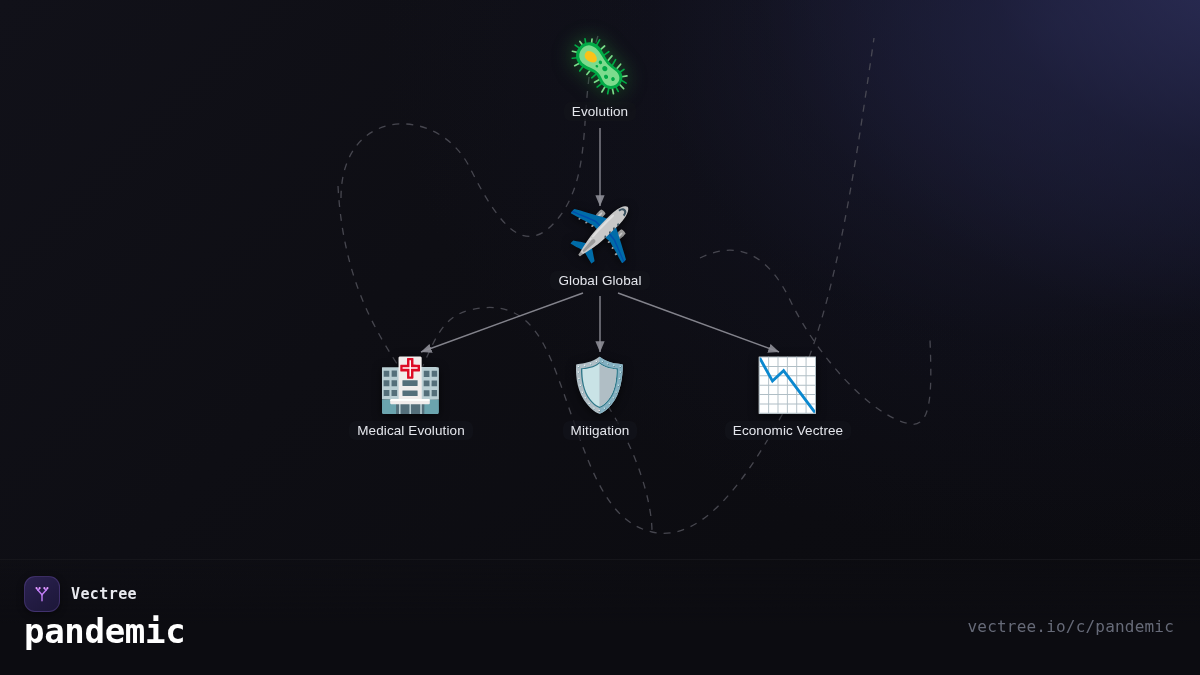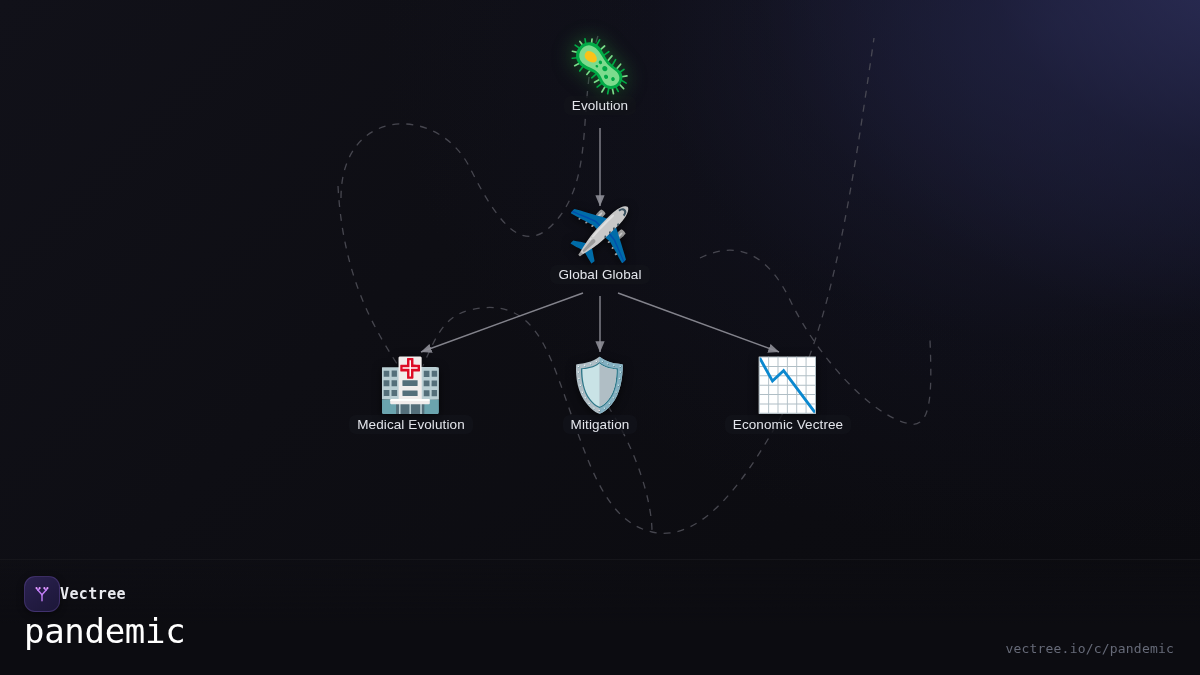--- a/index.html
+++ b/index.html
@@ -60,20 +60,21 @@
     line-height: 60px;
     height: 60px;
     display: block;
     user-select: none;
     filter: drop-shadow(0 2px 5px rgba(0,0,0,0.6));
   }
   .node-emoji.virus {
     filter: drop-shadow(0 0 10px rgba(64, 200, 90, 0.45)) drop-shadow(0 2px 5px rgba(0,0,0,0.6));
   }
   .node-label {
+    margin-top: 6px;
     font-size: 13.5px;
     color: #e4e6ec;
     letter-spacing: 0.1px;
     background: rgba(18,19,26,0.78);
     border-radius: 7px;
     padding: 2px 8px;
     white-space: nowrap;
   }
 
   
@@ -85,20 +86,21 @@
     height: 115px;
     border-top: 1px solid rgba(255,255,255,0.045);
     background: linear-gradient(180deg, rgba(13,13,18,0.2) 0%, #0c0c11 55%);
   }
   #brand-row {
     position: absolute;
     left: 24px;
     top: 16px;
     display: flex;
     align-items: center;
+    gap: 11px;
   }
   #brand-logo {
     width: 34px;
     height: 34px;
     border-radius: 11px;
     background: linear-gradient(145deg, #2b2250 0%, #221b42 55%, #1c1738 100%);
     border: 1px solid rgba(160,120,235,0.22);
     display: flex;
     align-items: center;
     justify-content: center;
@@ -110,30 +112,30 @@
     font-weight: bold;
     color: #e9eaef;
     letter-spacing: 0.4px;
   }
   #deck-title {
     position: absolute;
     left: 24px;
     top: 51px;
     font-family: "DejaVu Sans Mono", "Liberation Mono", monospace;
     font-size: 34px;
-    font-weight: normal;
+    font-weight: bold;
     color: #ffffff;
     letter-spacing: -0.3px;
   }
   #deck-url {
     position: absolute;
     right: 26px;
-    bottom: 19px;
+    bottom: 39px;
     font-family: "DejaVu Sans Mono", "Liberation Mono", monospace;
-    font-size: 13px;
+    font-size: 16px;
     color: #666a78;
     letter-spacing: 0.2px;
   }
 </style>
 </head>
 <body>
 
 <div id="stage">
 
   <svg id="bg-curves" viewBox="0 0 1200 675" xmlns="http://www.w3.org/2000/svg">

